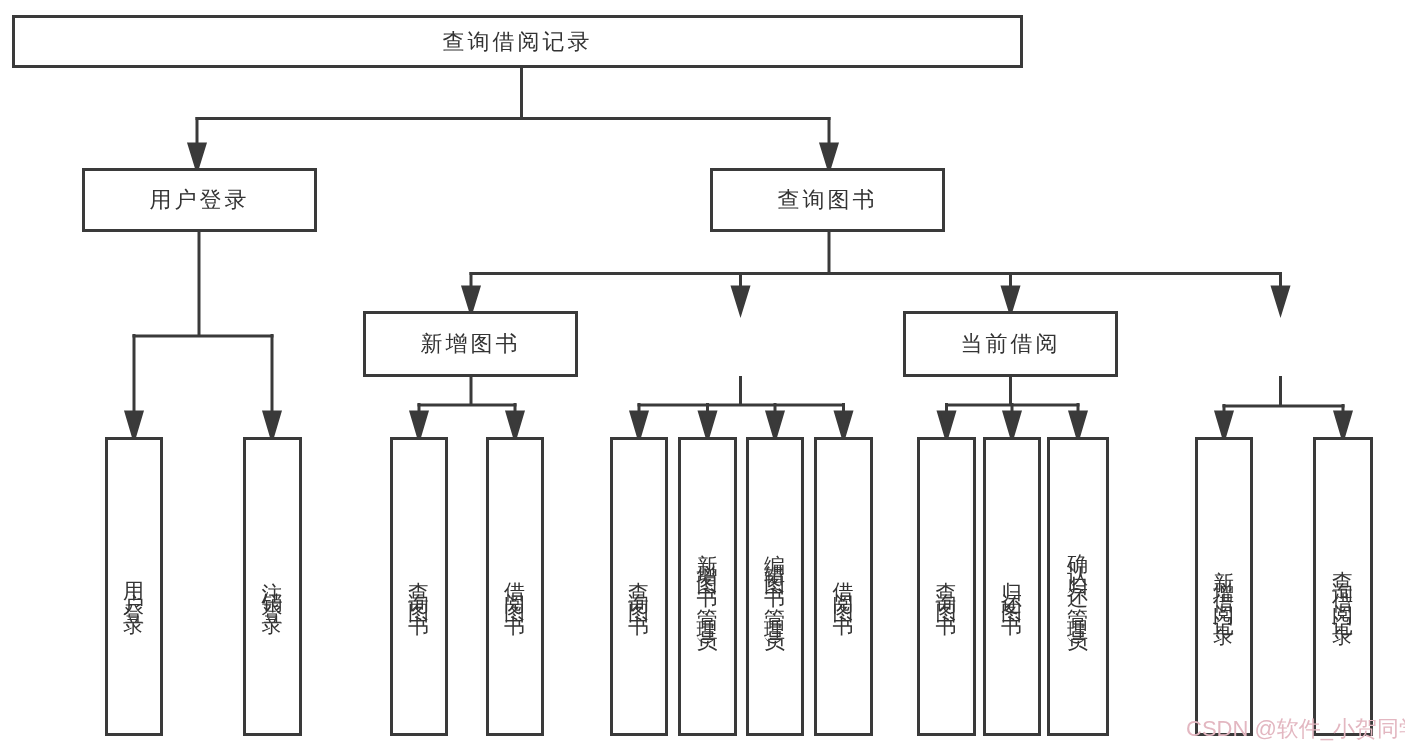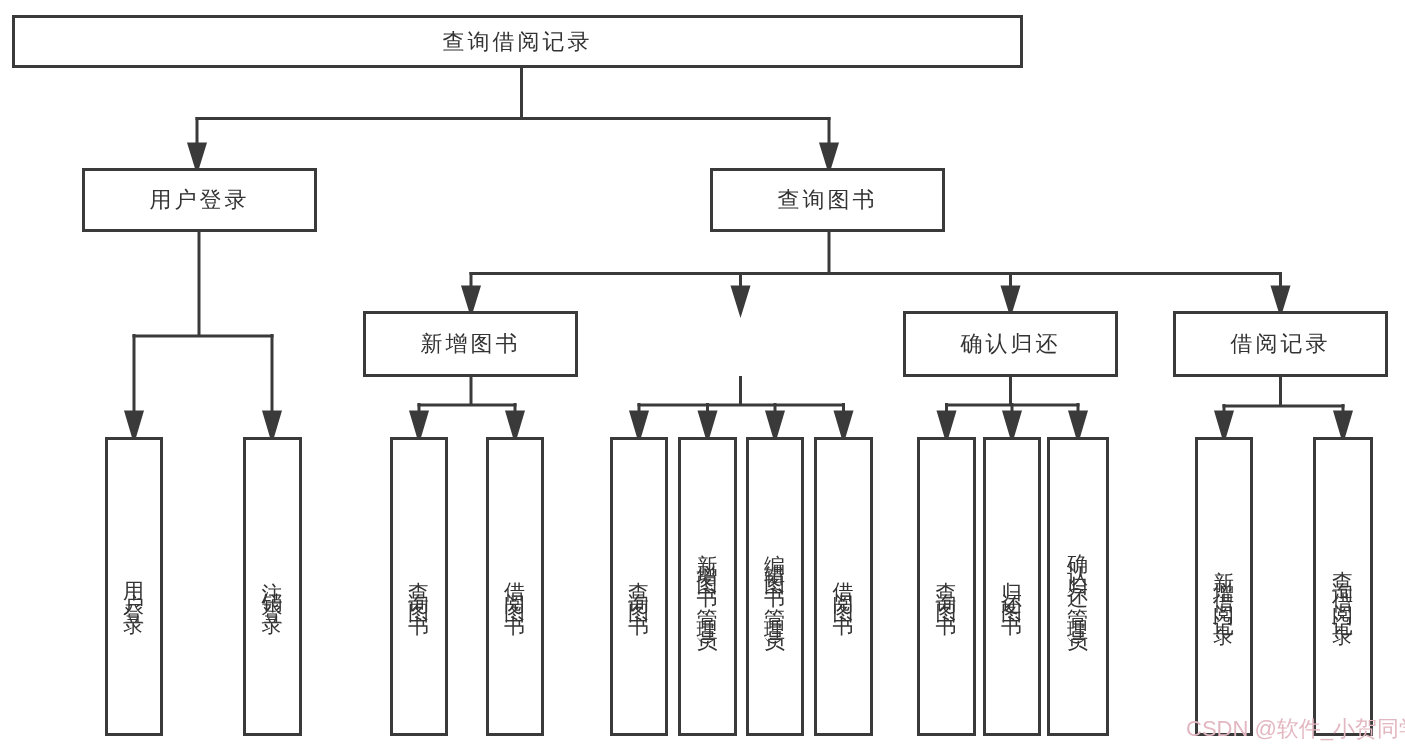--- a/index.html
+++ b/index.html
@@ -147,24 +147,21 @@
     <span class="lbl">用户登录</span>
   </div>
   <div class="node h" style="left:710px;top:168px;width:235px;height:64px">
     <span class="lbl">查询图书</span>
   </div>
 
   <div class="node h" style="left:363px;top:311px;width:215px;height:66px">
     <span class="lbl">新增图书</span>
   </div>
   <div class="node h" style="left:903px;top:311px;width:215px;height:66px">
-    <span class="lbl">确认归还</span>
-  </div>
-  <div class="node h" style="left:1173px;top:311px;width:215px;height:66px">
-    <span class="lbl">借阅记录</span>
+    <span class="lbl">当前借阅</span>
   </div>
 
   <div class="node v" style="left:105px;top:437px;width:58px;height:299px">
     <span class="lbl">用户登录</span>
   </div>
   <div class="node v" style="left:243px;top:437px;width:59px;height:299px">
     <span class="lbl">注销登录</span>
   </div>
 
   <div class="node v" style="left:390px;top:437px;width:58px;height:299px">

